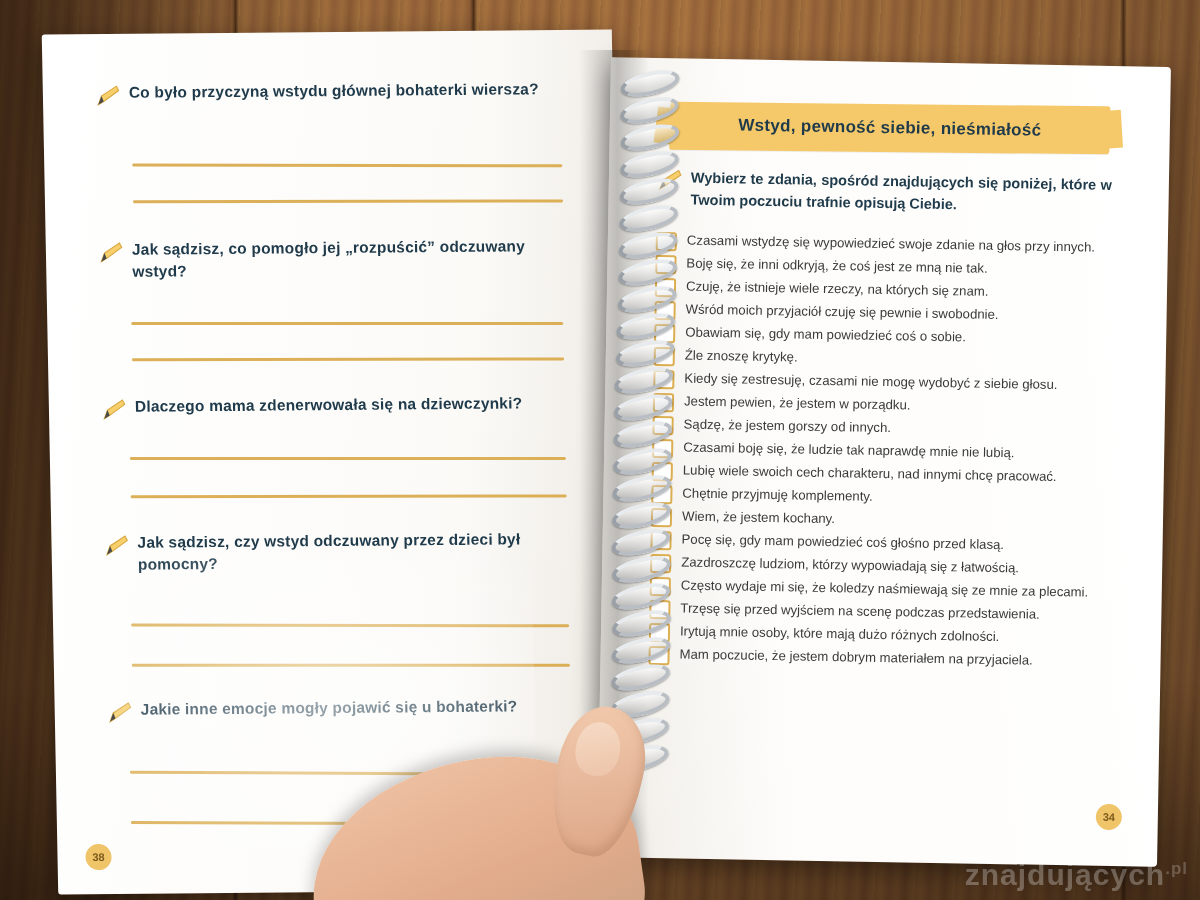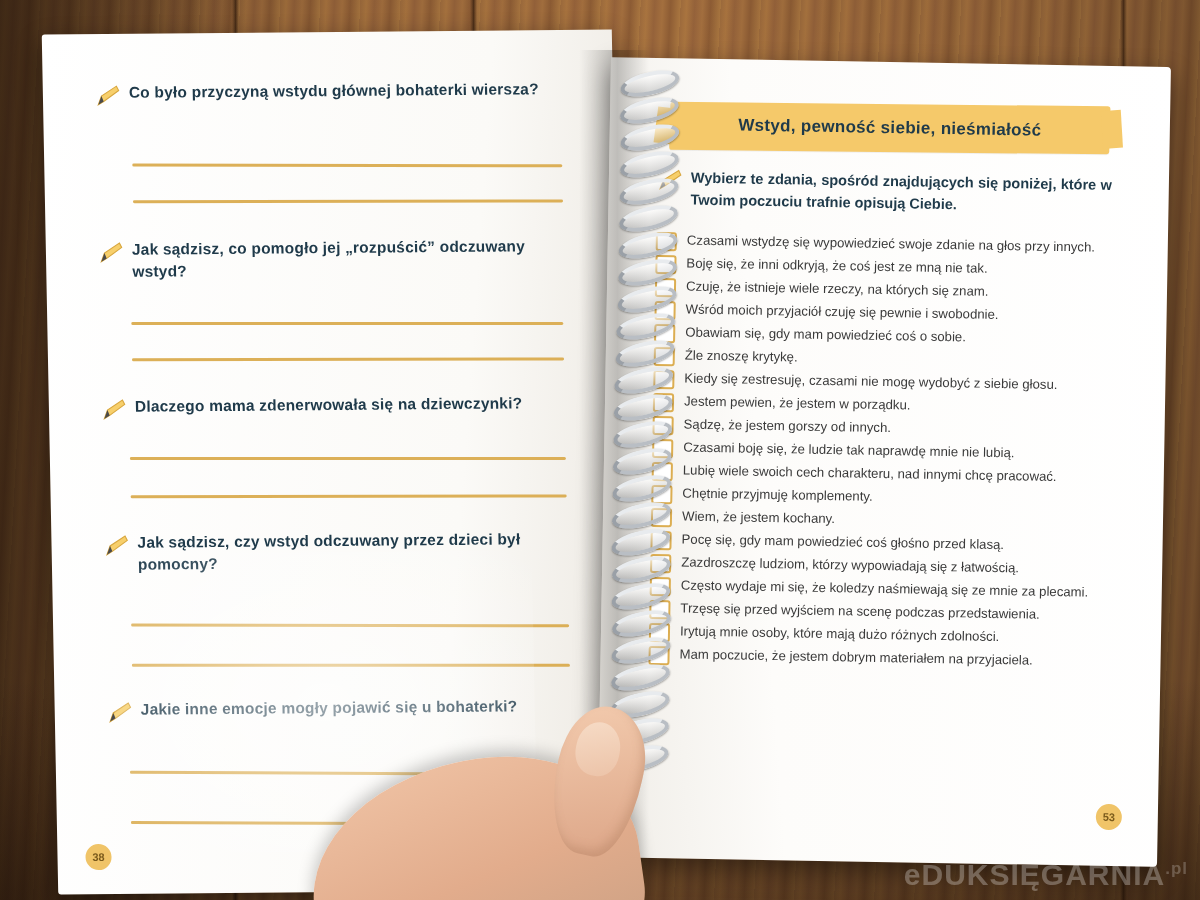--- a/index.html
+++ b/index.html
@@ -498,21 +498,21 @@
             <div class="check-item">
               <div class="checkbox"></div>
               <div class="check-label">Irytują mnie osoby, które mają dużo różnych zdolności.</div>
             </div>
             <div class="check-item">
               <div class="checkbox"></div>
               <div class="check-label">Mam poczucie, że jestem dobrym materiałem na przyjaciela.</div>
             </div>
           </div>
 
-        <div class="pagenum right">53</div>
+        <div class="pagenum right">34</div>
       </div>
     </div>
 
     <div class="page-shadow-gutter"></div>
 
     <div id="spiral">
         <div class="coil" style="top: 0px; left: 2px;"></div>
         <div class="coil" style="top: 27px; left: 2.49079px;"></div>
         <div class="coil" style="top: 54px; left: 2.92755px;"></div>
         <div class="coil" style="top: 81px; left: 3.26221px;"></div>
@@ -542,16 +542,16 @@
 
   </div>
 
   <div id="hand">
     <div class="palm"></div>
     <div class="thumb"></div>
     <div class="nail"></div>
   </div>
 
   <div id="watermark">
-    <span>eDUKSIĘGARNIA</span><span class="pl">.pl</span>
+    <span>znajdujących</span><span class="pl">.pl</span>
   </div>
 
 </div>
 
 </body></html>

